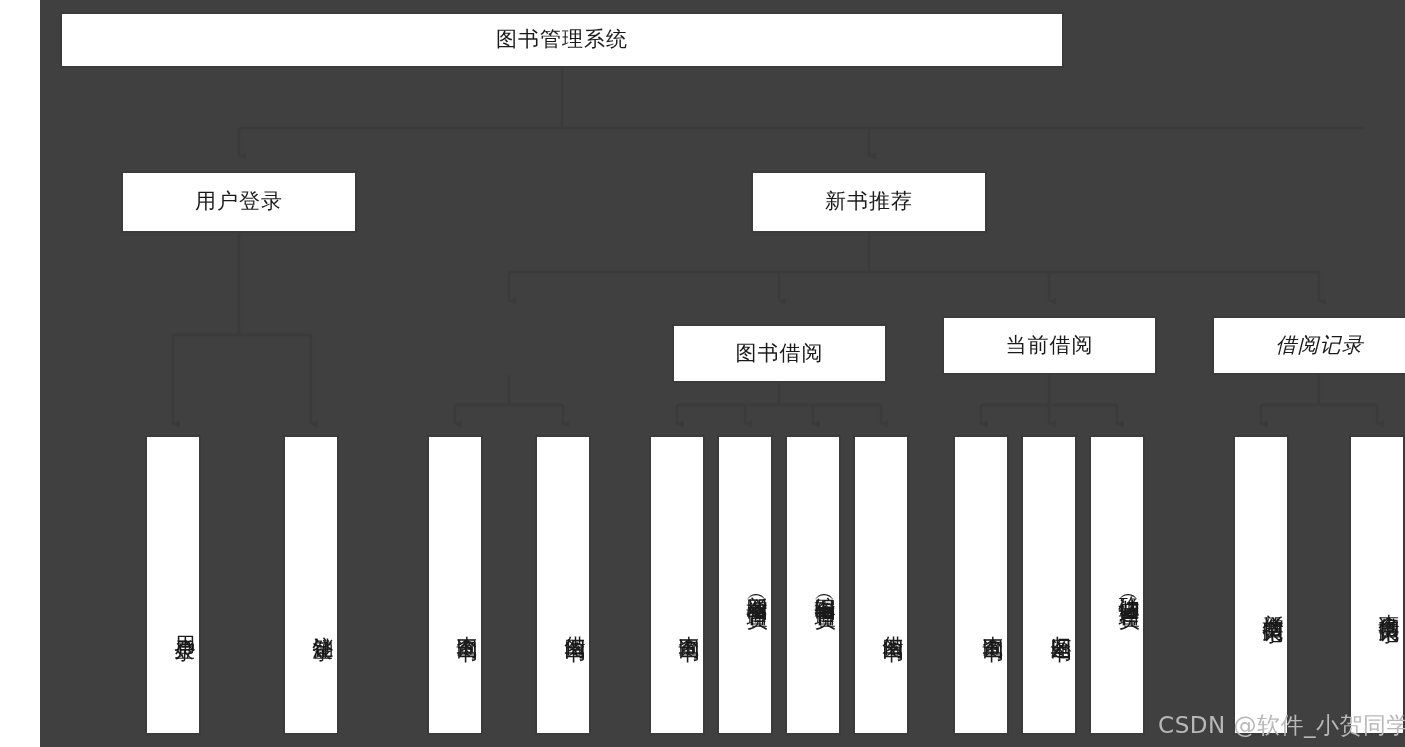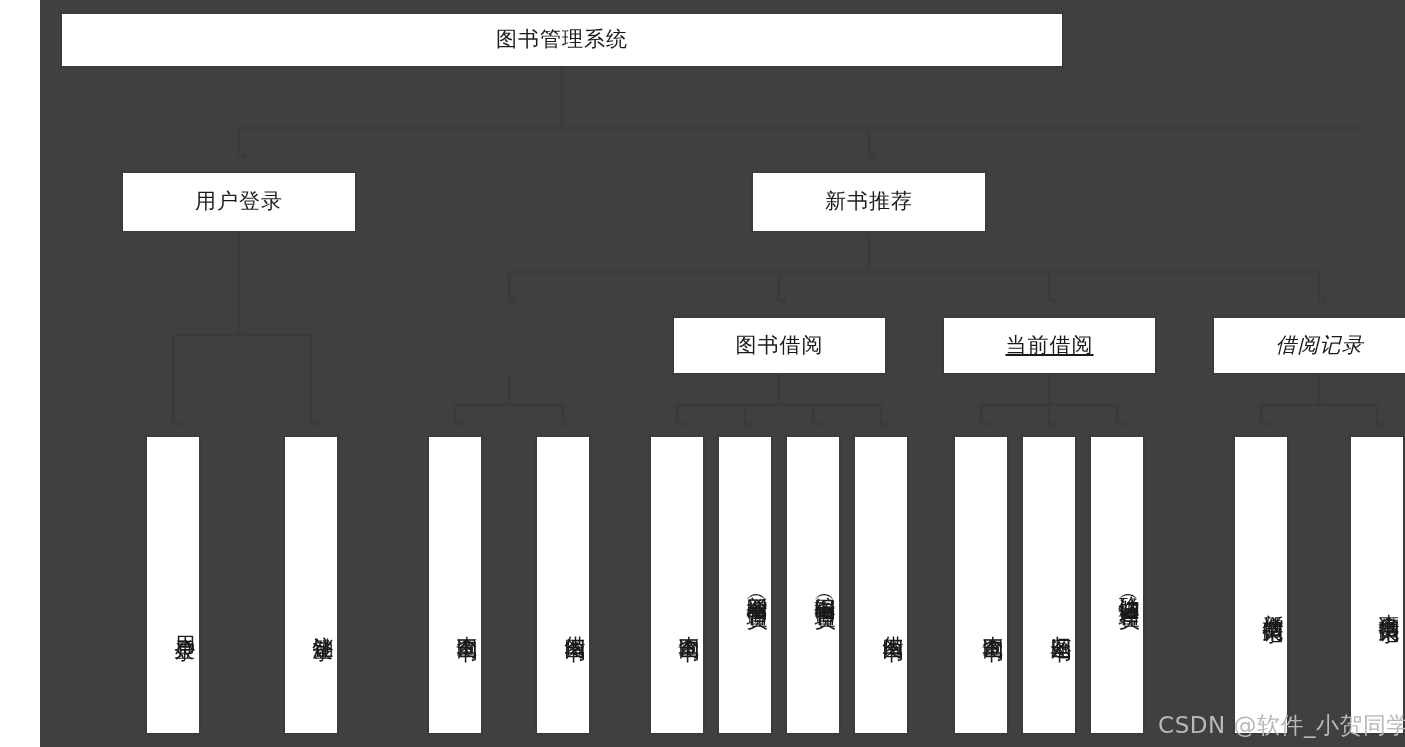--- a/index.html
+++ b/index.html
@@ -119,24 +119,24 @@
     <span>图书管理系统</span>
   </div>
 
   <div class="node h" style="left:81px; top:171px; width:236px; height:62px;">
     <span>用户登录</span>
   </div>
   <div class="node h" style="left:711px; top:171px; width:236px; height:62px;">
     <span>新书推荐</span>
   </div>
 
-  <div class="node h" style="left:632px; top:316px; width:215px; height:59px;">
+  <div class="node h" style="left:632px; top:324px; width:215px; height:59px;">
     <span>图书借阅</span>
   </div>
-  <div class="node h" style="left:902px; top:316px; width:215px; height:59px;text-decoration:underline;">
+  <div class="node h" style="left:902px; top:316px; width:215px; height:59px;">
     <span>当前借阅</span>
   </div>
   <div class="node h" style="left:1172px; top:316px; width:215px; height:59px;font-style:italic;">
     <span>借阅记录</span>
   </div>
 
   <div class="node v" style="left:105px; top:435px; width:56px; height:300px; padding-top:76px;">
     <span>用户登录</span>
   </div>
   <div class="node v" style="left:243px; top:435px; width:56px; height:300px; padding-top:76px;">

